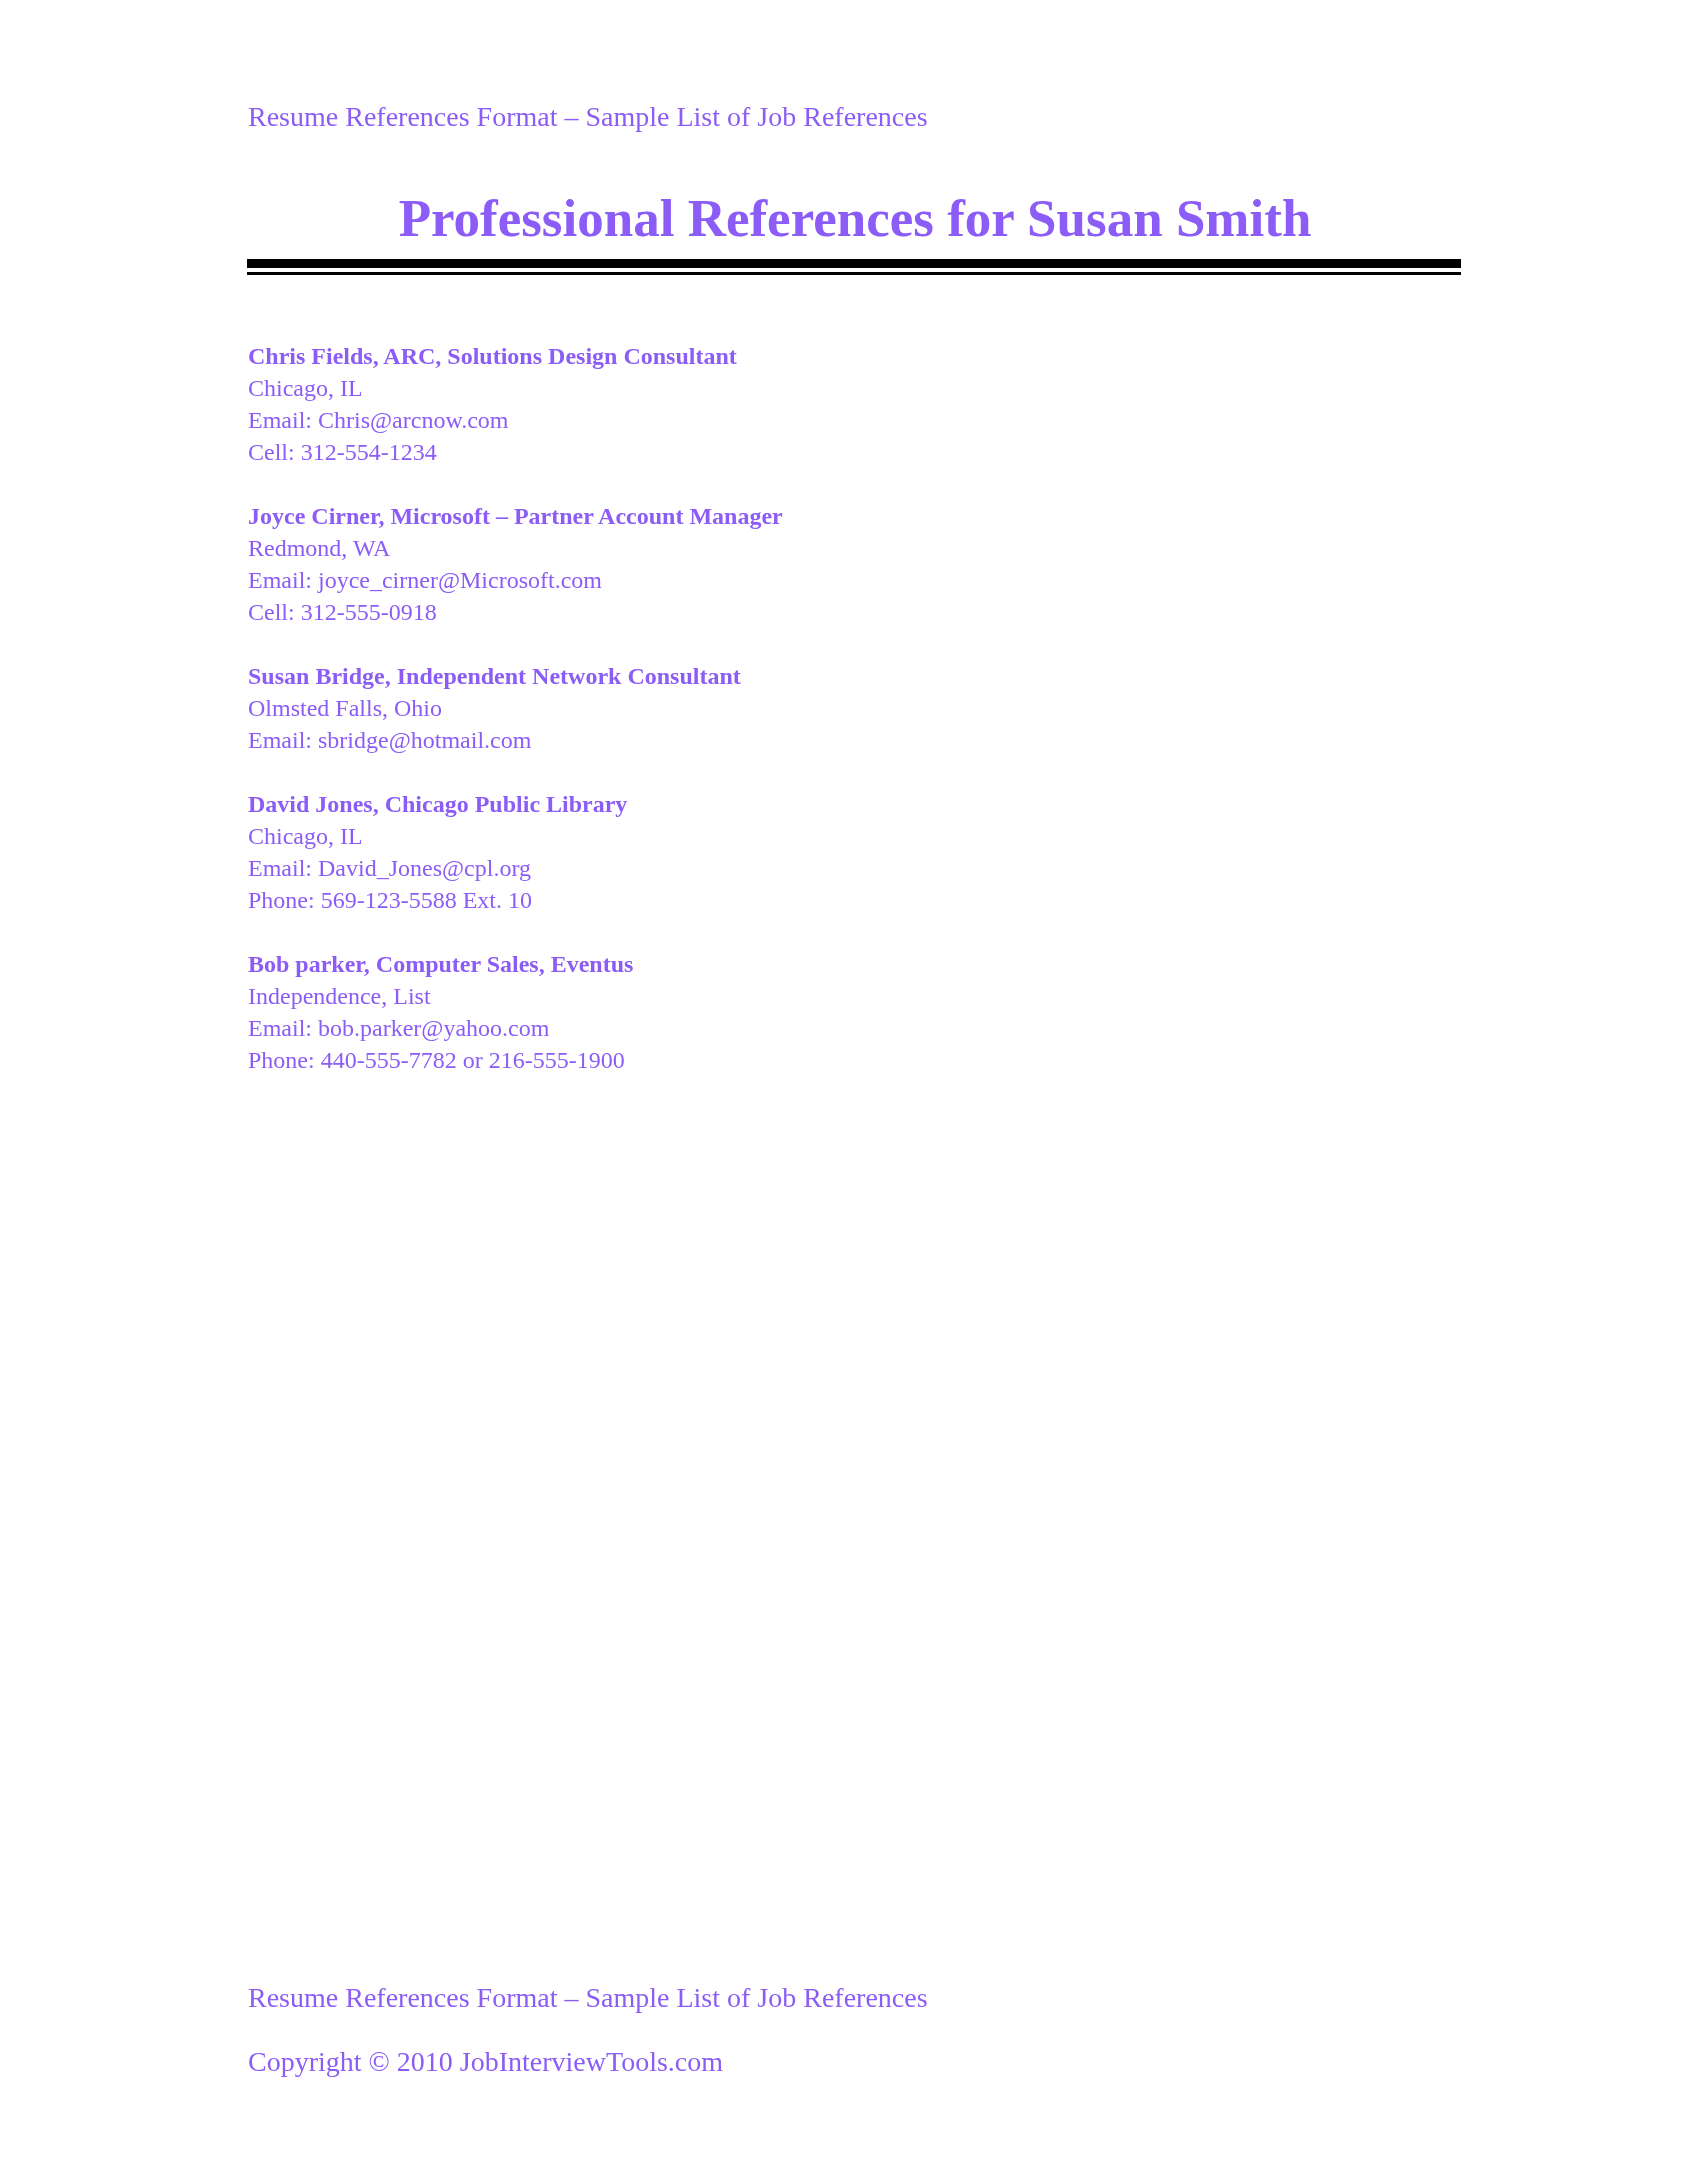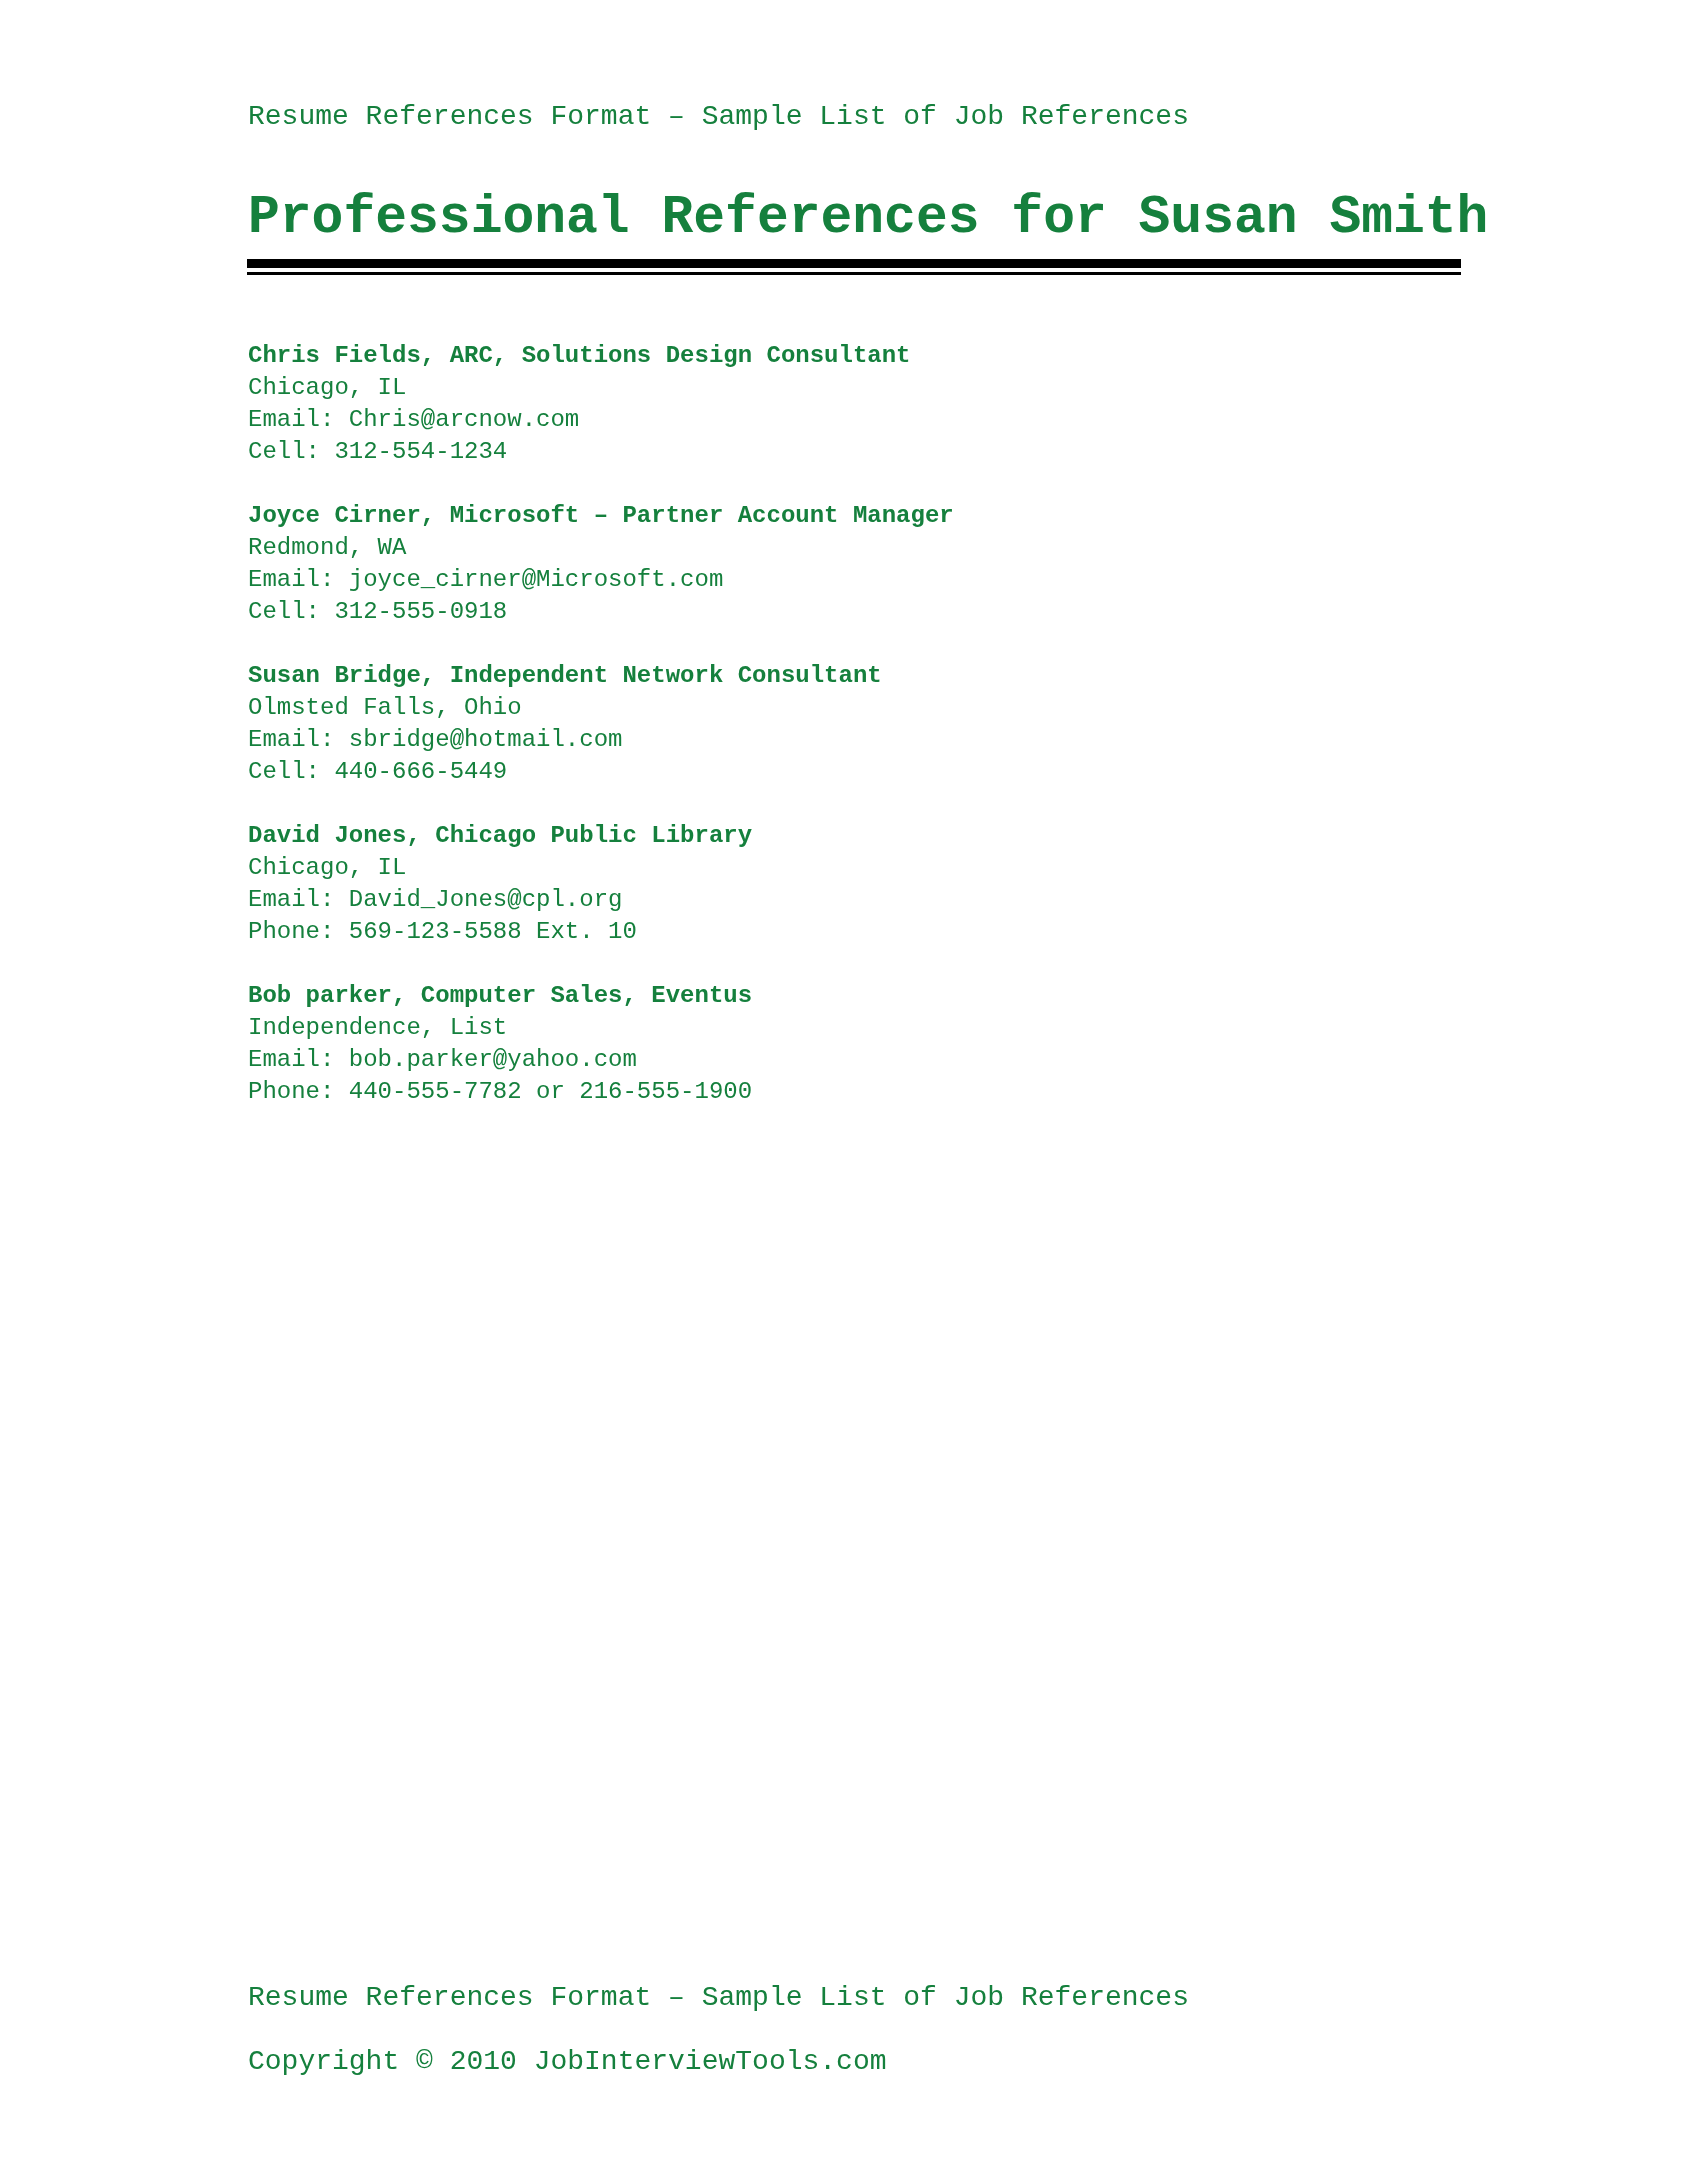--- a/index.html
+++ b/index.html
@@ -5,22 +5,22 @@
   html, body {
     margin: 0;
     padding: 0;
     background: #ffffff;
   }
   .page {
     position: relative;
     width: 1683px;
     height: 2178px;
     background: #ffffff;
-    color: #15803d;
-    font-family: Liberation Mono, monospace;
+    color: #8b5cf6;
+    font-family: Liberation Serif, serif;
     overflow: hidden;
   }
   .header-text {
     position: absolute;
     left: 248px;
     top: 101px;
     font-size: 28px;
     line-height: 32px;
     white-space: nowrap;
   }
@@ -104,21 +104,20 @@
       <div class="heading">Joyce Cirner, Microsoft – Partner Account Manager</div>
       <div>Redmond, WA</div>
       <div>Email: joyce_cirner@Microsoft.com</div>
       <div>Cell: 312-555-0918</div>
     </div>
 
     <div class="reference-entry">
       <div class="heading">Susan Bridge, Independent Network Consultant</div>
       <div>Olmsted Falls, Ohio</div>
       <div>Email: sbridge@hotmail.com</div>
-      <div>Cell: 440-666-5449</div>
     </div>
 
     <div class="reference-entry">
       <div class="heading">David Jones, Chicago Public Library</div>
       <div>Chicago, IL</div>
       <div>Email: David_Jones@cpl.org</div>
       <div>Phone: 569-123-5588 Ext. 10</div>
     </div>
 
     <div class="reference-entry">

